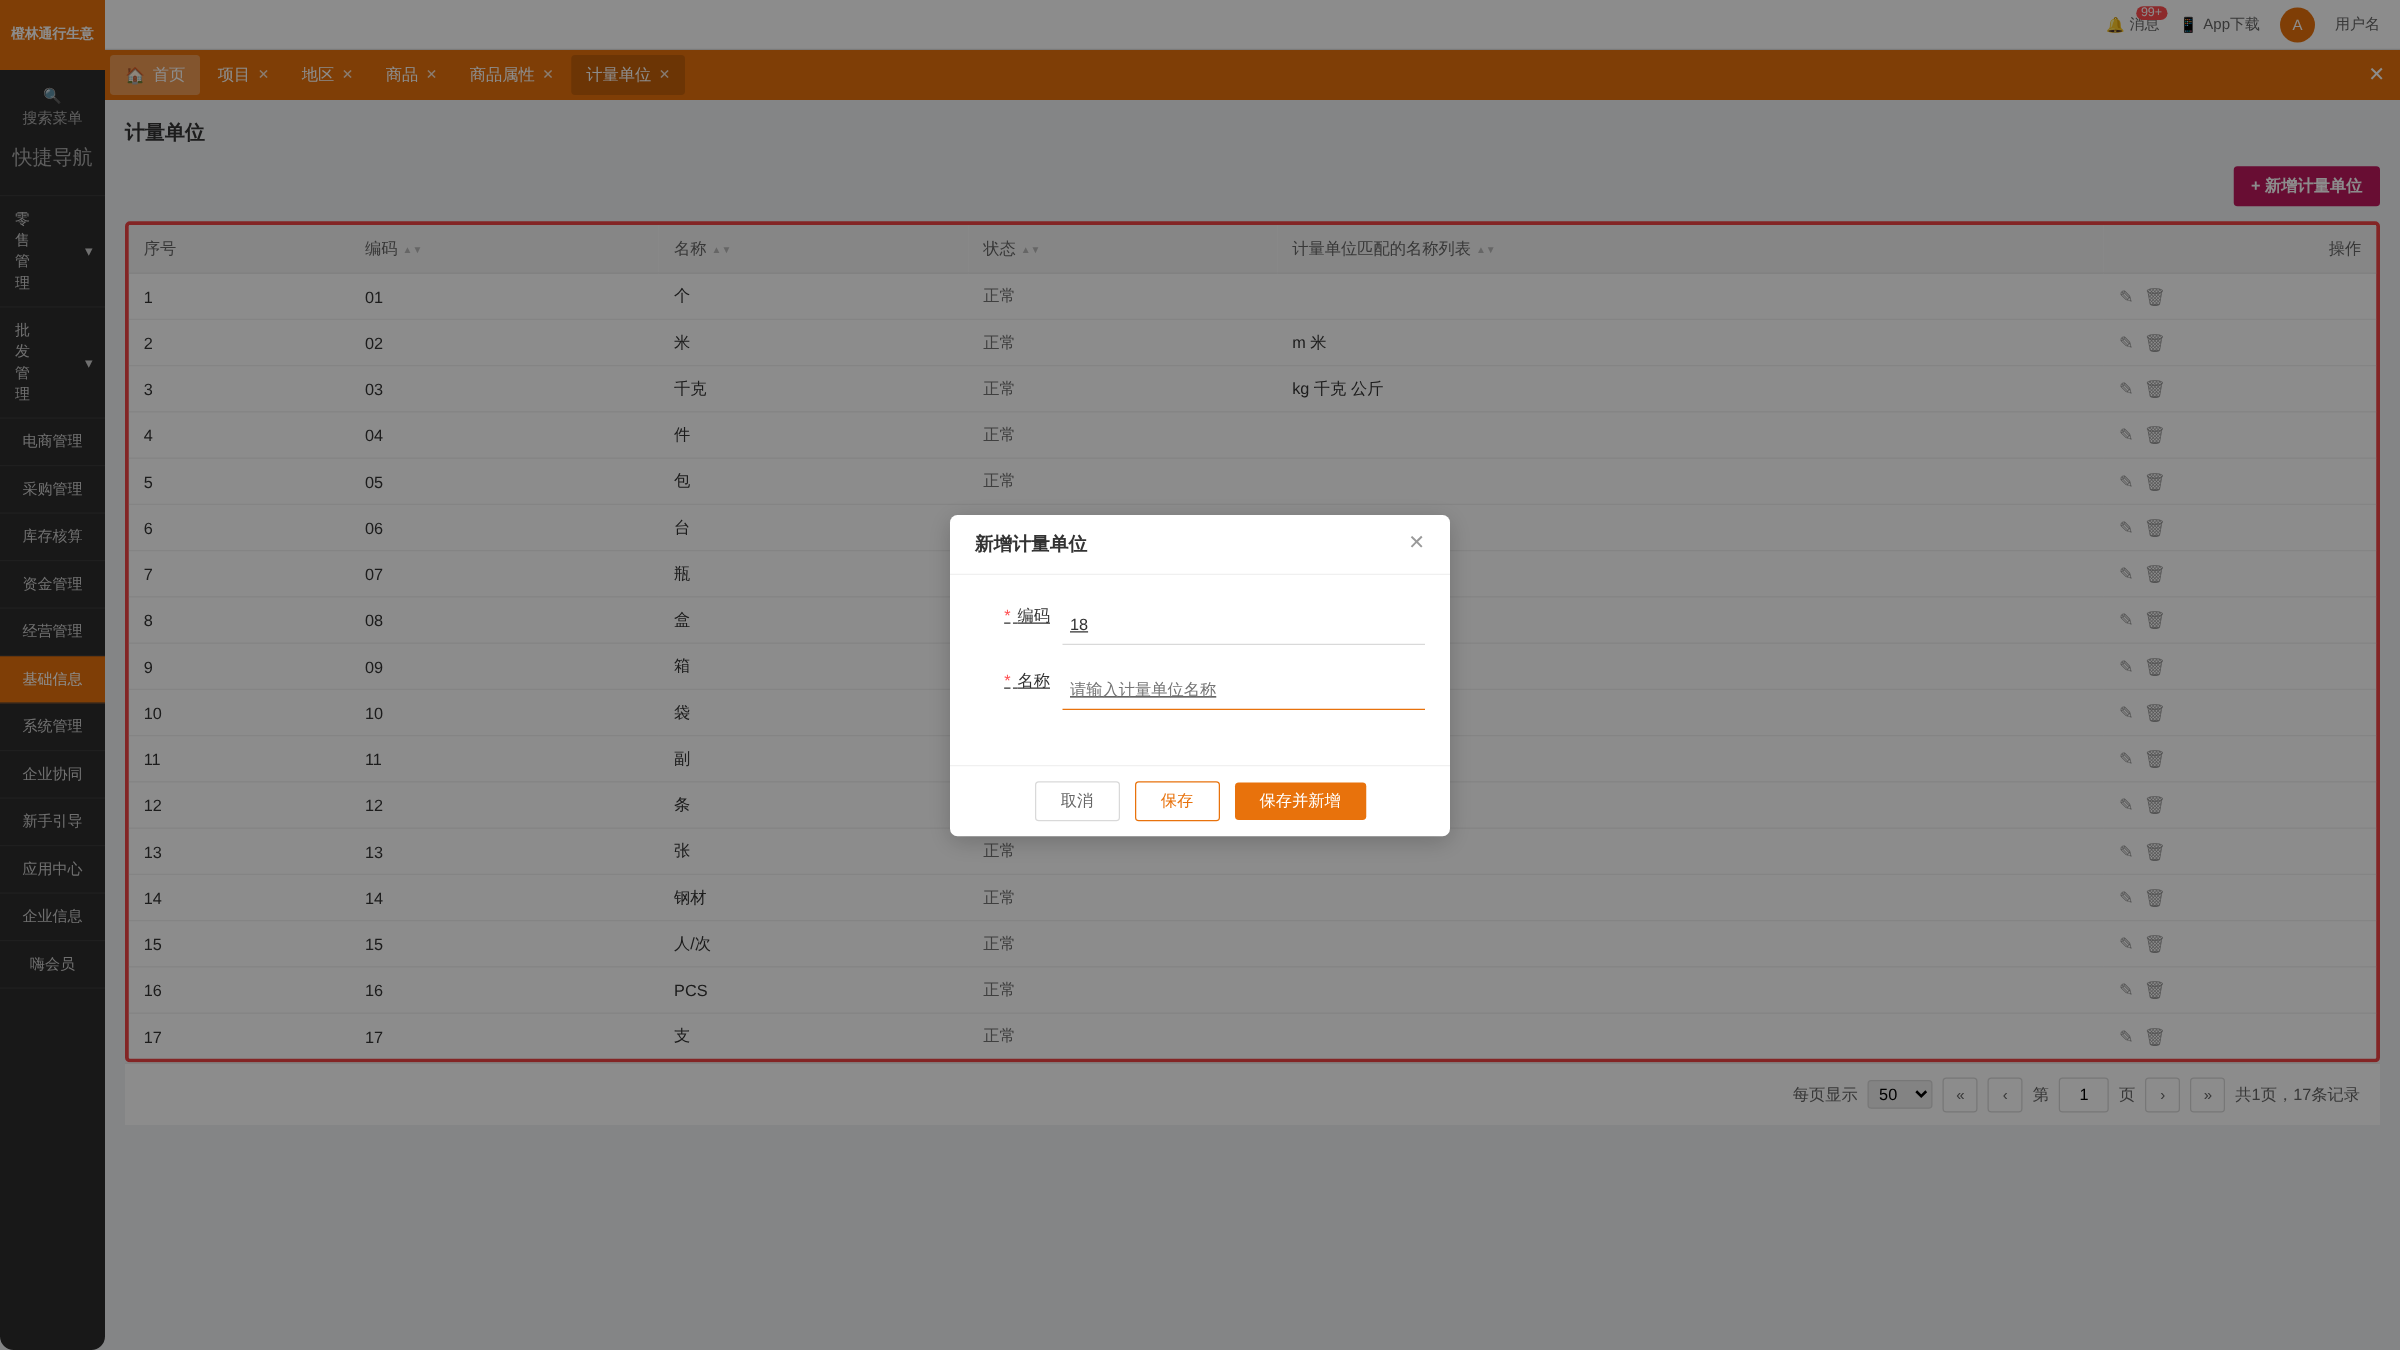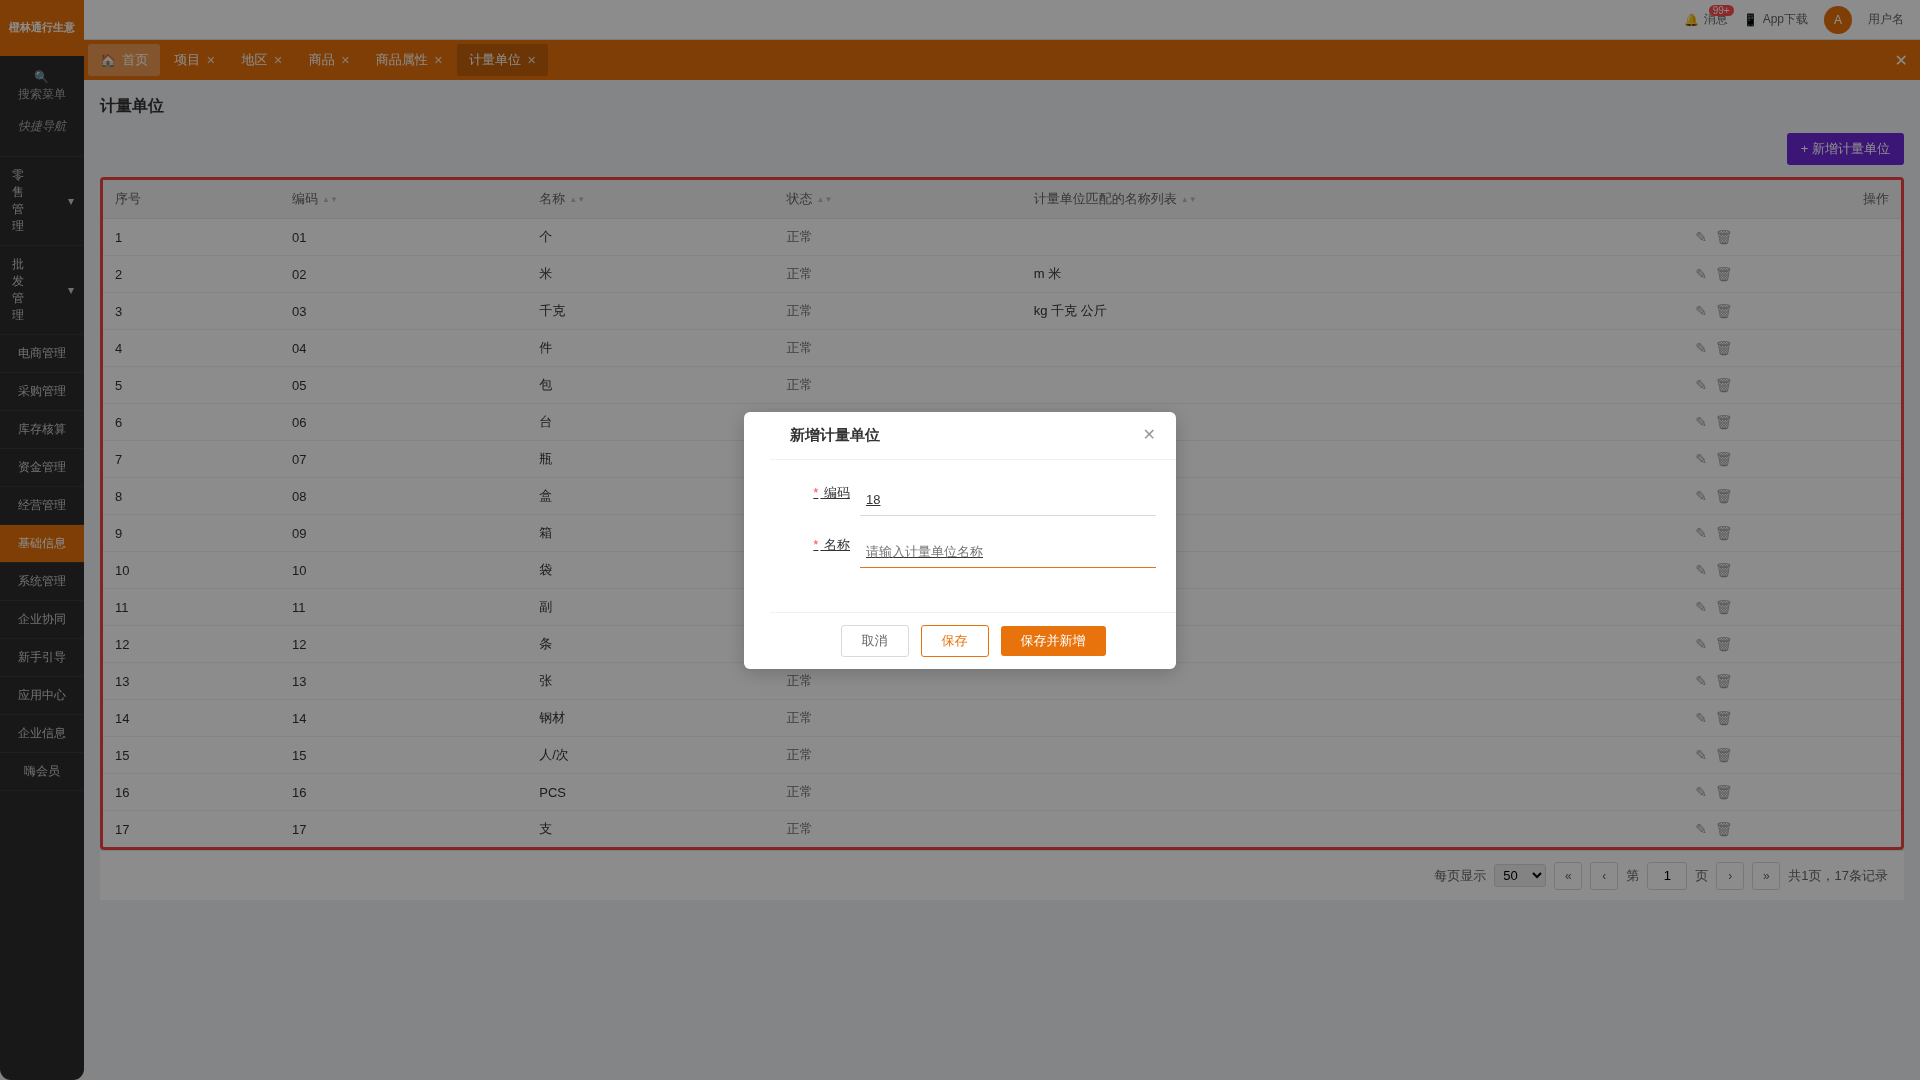--- a/index.html
+++ b/index.html
@@ -4,21 +4,21 @@
   <style>
     * { margin: 0; padding: 0; box-sizing: border-box; }
     body { font-family: "Microsoft YaHei", Arial, sans-serif; font-size: 13px; background: #f0f2f5; color: #333; width: 1920px; height: 1080px; overflow: hidden; display: flex; }
 
     
     .sidebar { width: 84px; background: #2c2c2c; display: flex; flex-direction: column; align-items: center; height: 1080px; flex-shrink: 0; border-radius: 11px; }
     .sidebar-logo { width: 84px; height: 56px; background: #e8720c; display: flex; align-items: center; justify-content: center; color: white; font-size: 12px; font-weight: bold; padding: 8px; text-align: center; flex-shrink: 0; }
     .sidebar-logo-text { line-height: 1.2; font-size: 11px; }
     .sidebar-search { width: 100%; padding: 10px 0; border-bottom: 1px solid #3a3a3a; }
     .sidebar-search-btn { width: 84px; height: 40px; background: none; border: none; color: #aaa; cursor: pointer; display: flex; align-items: center; justify-content: center; font-size: 12px; flex-direction: column; gap: 2px; }
-    .sidebar-nav-btn { width: 84px; height: 40px; background: none; border: none; color: #aaa; cursor: pointer; display: flex; align-items: center; justify-content: center; font-size: 12px; flex-direction: column; gap: 2px; font-style: italic; }
+    .sidebar-nav-btn { width: 84px; height: 40px; background: none; border: none; color: #aaa; cursor: pointer; display: flex; align-items: center; justify-content: center; font-size: 16px; flex-direction: column; gap: 2px; }
     .sidebar-item { width: 100%; display: flex; flex-direction: column; align-items: center; justify-content: center; padding: 10px 0; cursor: pointer; color: #ccc; font-size: 12px; border-bottom: 1px solid #3a3a3a; gap: 44px; }
     .sidebar-item.active { background: #e8720c; color: white; }
 
     
     .main { flex: 1; display: flex; flex-direction: column; height: 1080px; overflow: hidden; }
 
     
     .top-header { height: 40px; background: #fff; border-bottom: 1px solid #e0e0e0; display: flex; align-items: center; justify-content: flex-end; padding: 0 16px; gap: 16px; flex-shrink: 0; }
     .top-header-left { flex: 1; display: flex; align-items: center; padding-left: 8px; gap: 8px; }
     .notification-btn { display: flex; align-items: center; gap: 4px; cursor: pointer; color: #666; font-size: 12px; position: relative; }
@@ -36,21 +36,21 @@
     .tabs-close-all { margin-left: auto; color: white; cursor: pointer; font-size: 16px; padding: 0 8px; }
 
     
     .content { flex: 1; overflow: auto; padding: 16px; position: relative; }
 
     
     .page-title { font-size: 16px; font-weight: bold; color: #333; margin-bottom: 16px; }
 
     
     .toolbar { display: flex; justify-content: flex-end; margin-bottom: 12px; }
-    .add-btn { background: #6d28d9; color: white; border: none; padding: 7px 14px; border-radius: 3px; cursor: pointer; font-size: 13px; display: flex; align-items: center; gap: 4px; }
+    .add-btn { background: #be185d; color: white; border: none; padding: 7px 14px; border-radius: 3px; cursor: pointer; font-size: 13px; display: flex; align-items: center; gap: 4px; font-weight: bold; }
 
     
     .table-wrap { background: white; border-radius: 4px; overflow: hidden; border: 3px solid #ef4444; }
     table { width: 100%; border-collapse: collapse; font-size: 13px; }
     thead tr { background: #f5f5f5; }
     th { padding: 10px 12px; text-align: left; font-weight: normal; color: #666; border-bottom: 1px solid #e8e8e8; white-space: nowrap; font-size: 13px; }
     th .sort-arrows { display: inline-flex; flex-direction: column; margin-left: 4px; font-size: 8px; color: #bbb; vertical-align: middle; line-height: 1; }
     td { padding: 9px 12px; border-bottom: 1px solid #f0f0f0; color: #333; }
     tr:last-child td { border-bottom: none; }
     .status-normal { color: #737373; }
@@ -58,21 +58,21 @@
     .action-icon { color: #999; cursor: pointer; font-size: 14px; }
 
     
     .pagination { height: 50px; display: flex; align-items: center; justify-content: flex-end; padding: 0 16px; gap: 8px; background: white; border-top: 1px solid #e8e8e8; font-size: 13px; color: #666; }
     .pagination-select { border: 1px solid #d9d9d9; border-radius: 3px; padding: 2px 4px; font-size: 13px; cursor: pointer; }
     .pagination-btn { width: 28px; height: 28px; border: 1px solid #d9d9d9; background: white; border-radius: 3px; cursor: pointer; display: flex; align-items: center; justify-content: center; font-size: 12px; color: #666; }
     .pagination-input { width: 40px; height: 28px; border: 1px solid #d9d9d9; border-radius: 3px; text-align: center; font-size: 13px; }
 
     
     .modal-overlay { position: fixed; top: 0; left: 0; width: 1920px; height: 1080px; background: rgba(0,0,0,0.45); display: flex; align-items: center; justify-content: center; z-index: 1000; }
-    .modal { background: white; border-radius: 6px; width: 432px; box-shadow: 0 4px 20px rgba(0,0,0,0.2); overflow: hidden; padding-left: 26px; }
+    .modal { background: white; border-radius: 6px; width: 400px; box-shadow: 0 4px 20px rgba(0,0,0,0.2); overflow: hidden; }
     .modal-header { padding: 14px 20px; border-bottom: 1px solid #f0f0f0; display: flex; align-items: center; justify-content: space-between; }
     .modal-title { font-size: 15px; font-weight: bold; color: #333; }
     .modal-close { background: none; border: none; cursor: pointer; color: #999; font-size: 16px; line-height: 1; }
     .modal-body { padding: 24px 20px; }
     .form-row { display: flex; margin-bottom: 20px; text-decoration: underline; }
     .form-label { width: 60px; text-align: right; margin-right: 10px; font-size: 13px; color: #333; flex-shrink: 0; }
     .form-label .required { color: #ff4d4f; margin-right: 2px; }
     .form-input { flex: 1; height: 32px; border: none; border-bottom: 1px solid #d9d9d9; padding: 4px 6px; font-size: 13px; outline: none; color: #333; background: transparent; }
     .form-input.focused { border-bottom-color: #e8720c; }
     .modal-footer { padding: 12px 20px; border-top: 1px solid #f0f0f0; display: flex; align-items: center; justify-content: center; gap: 12px; }

